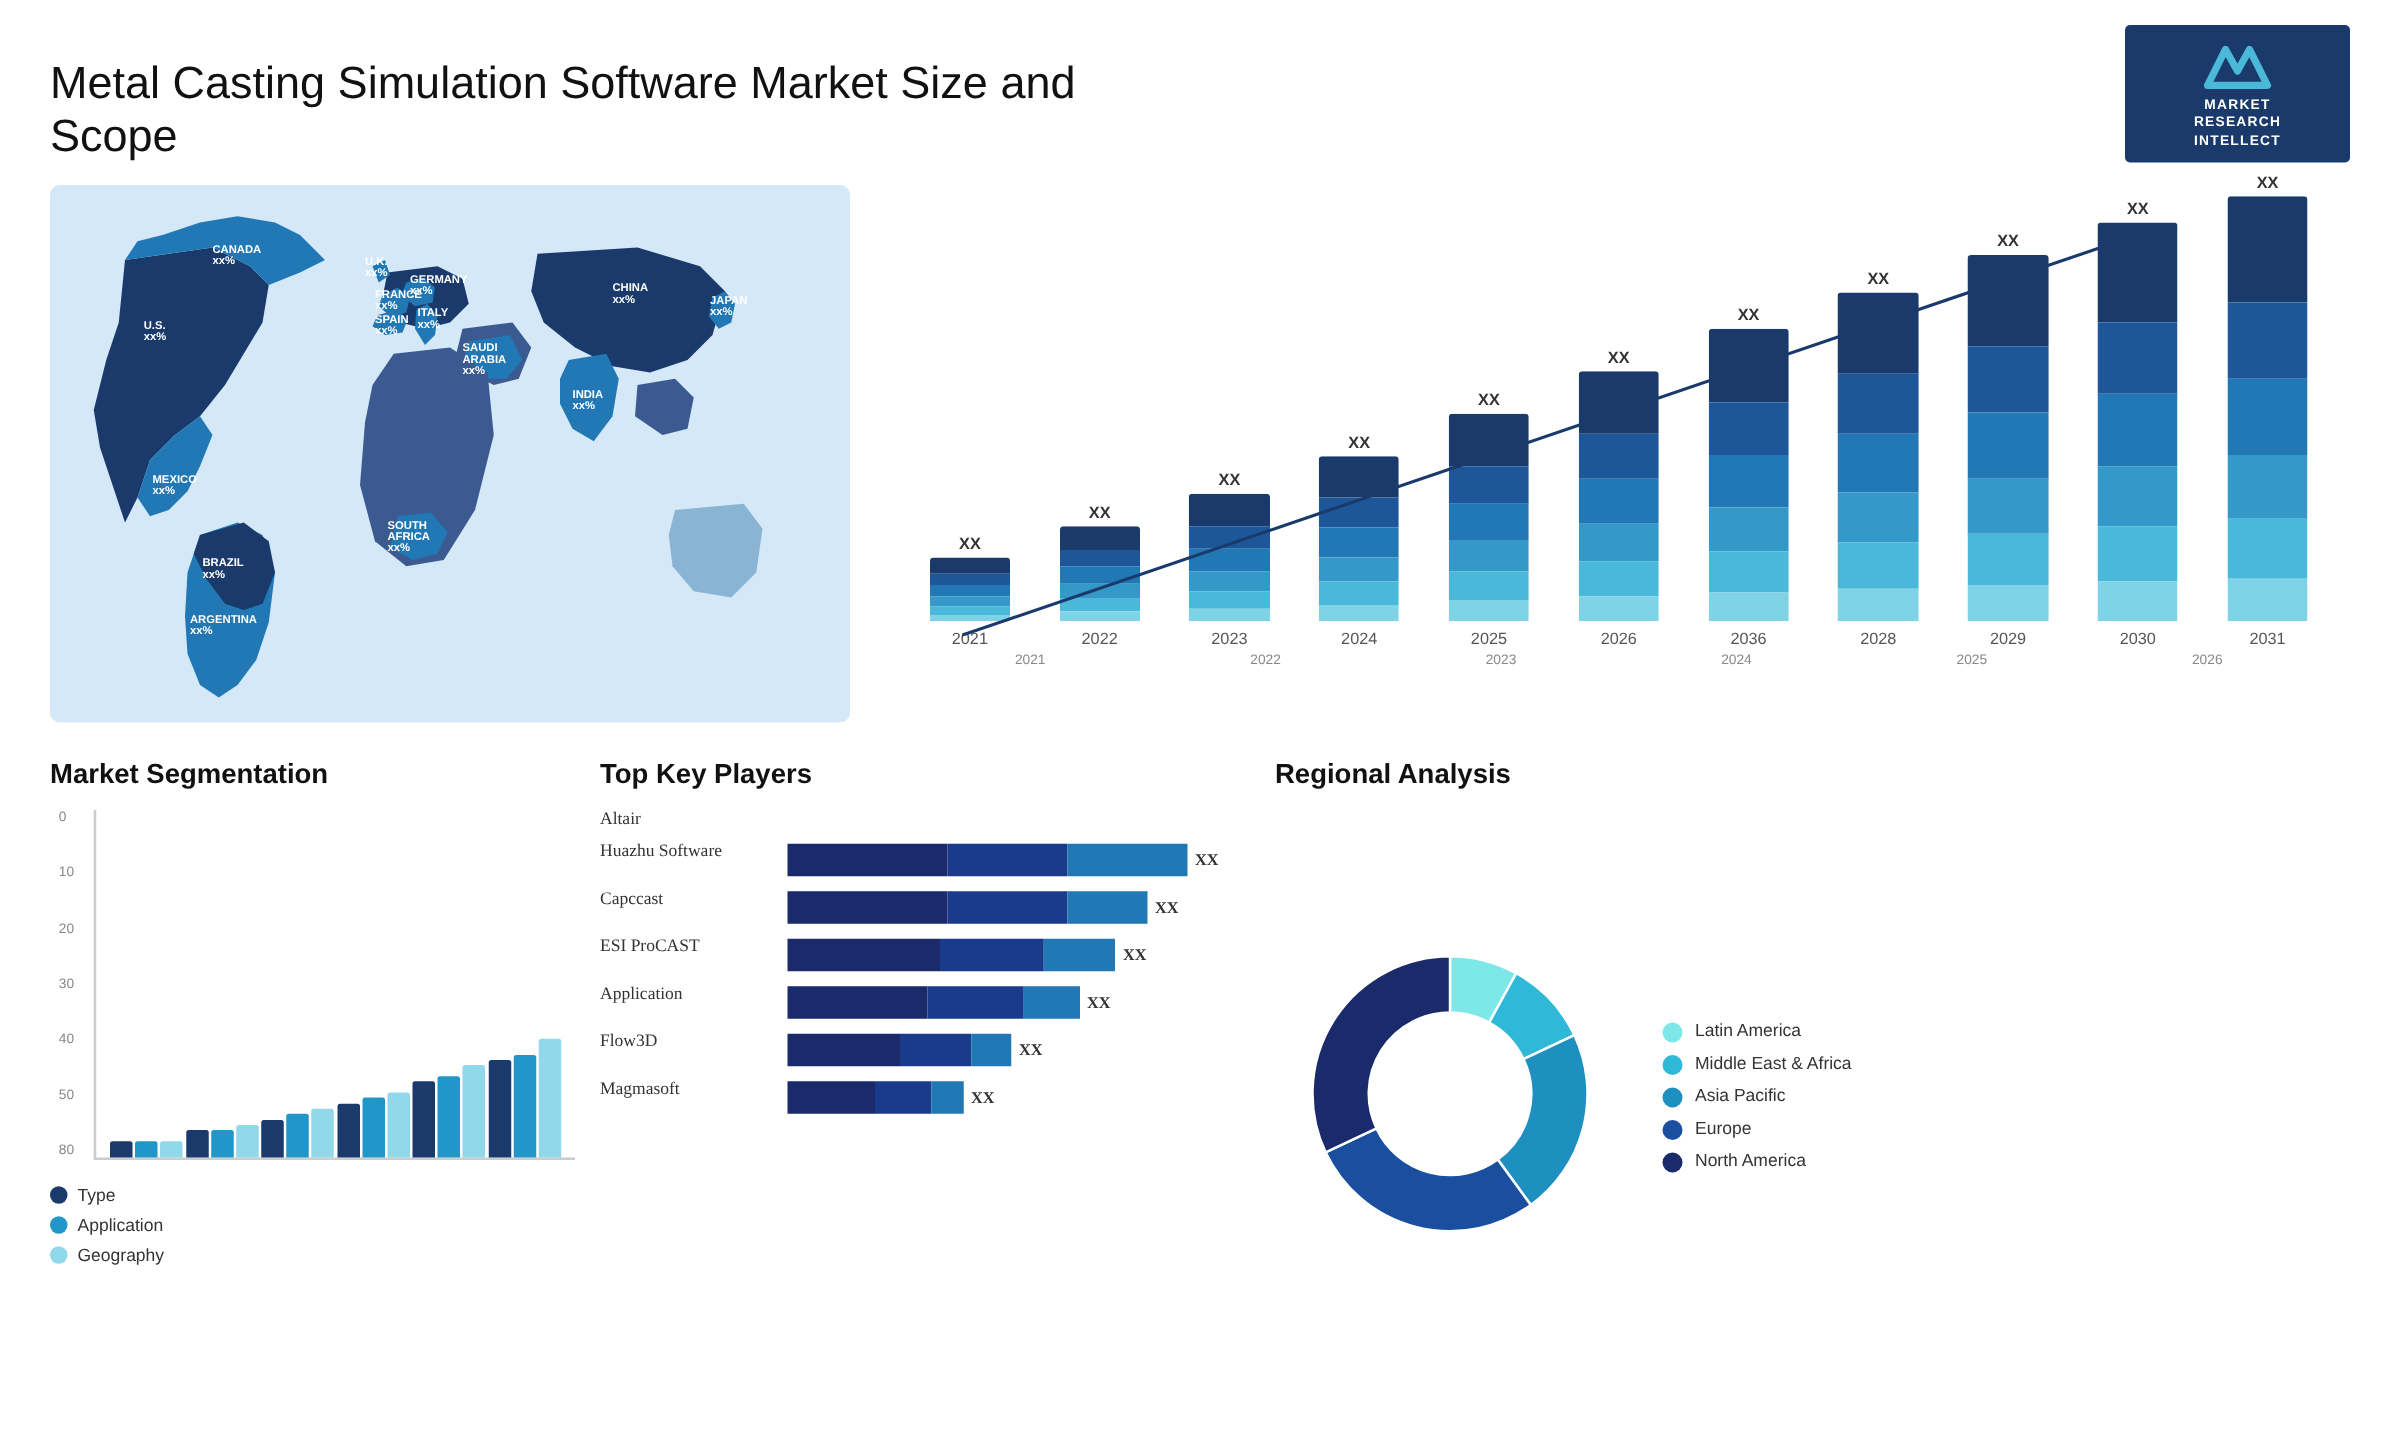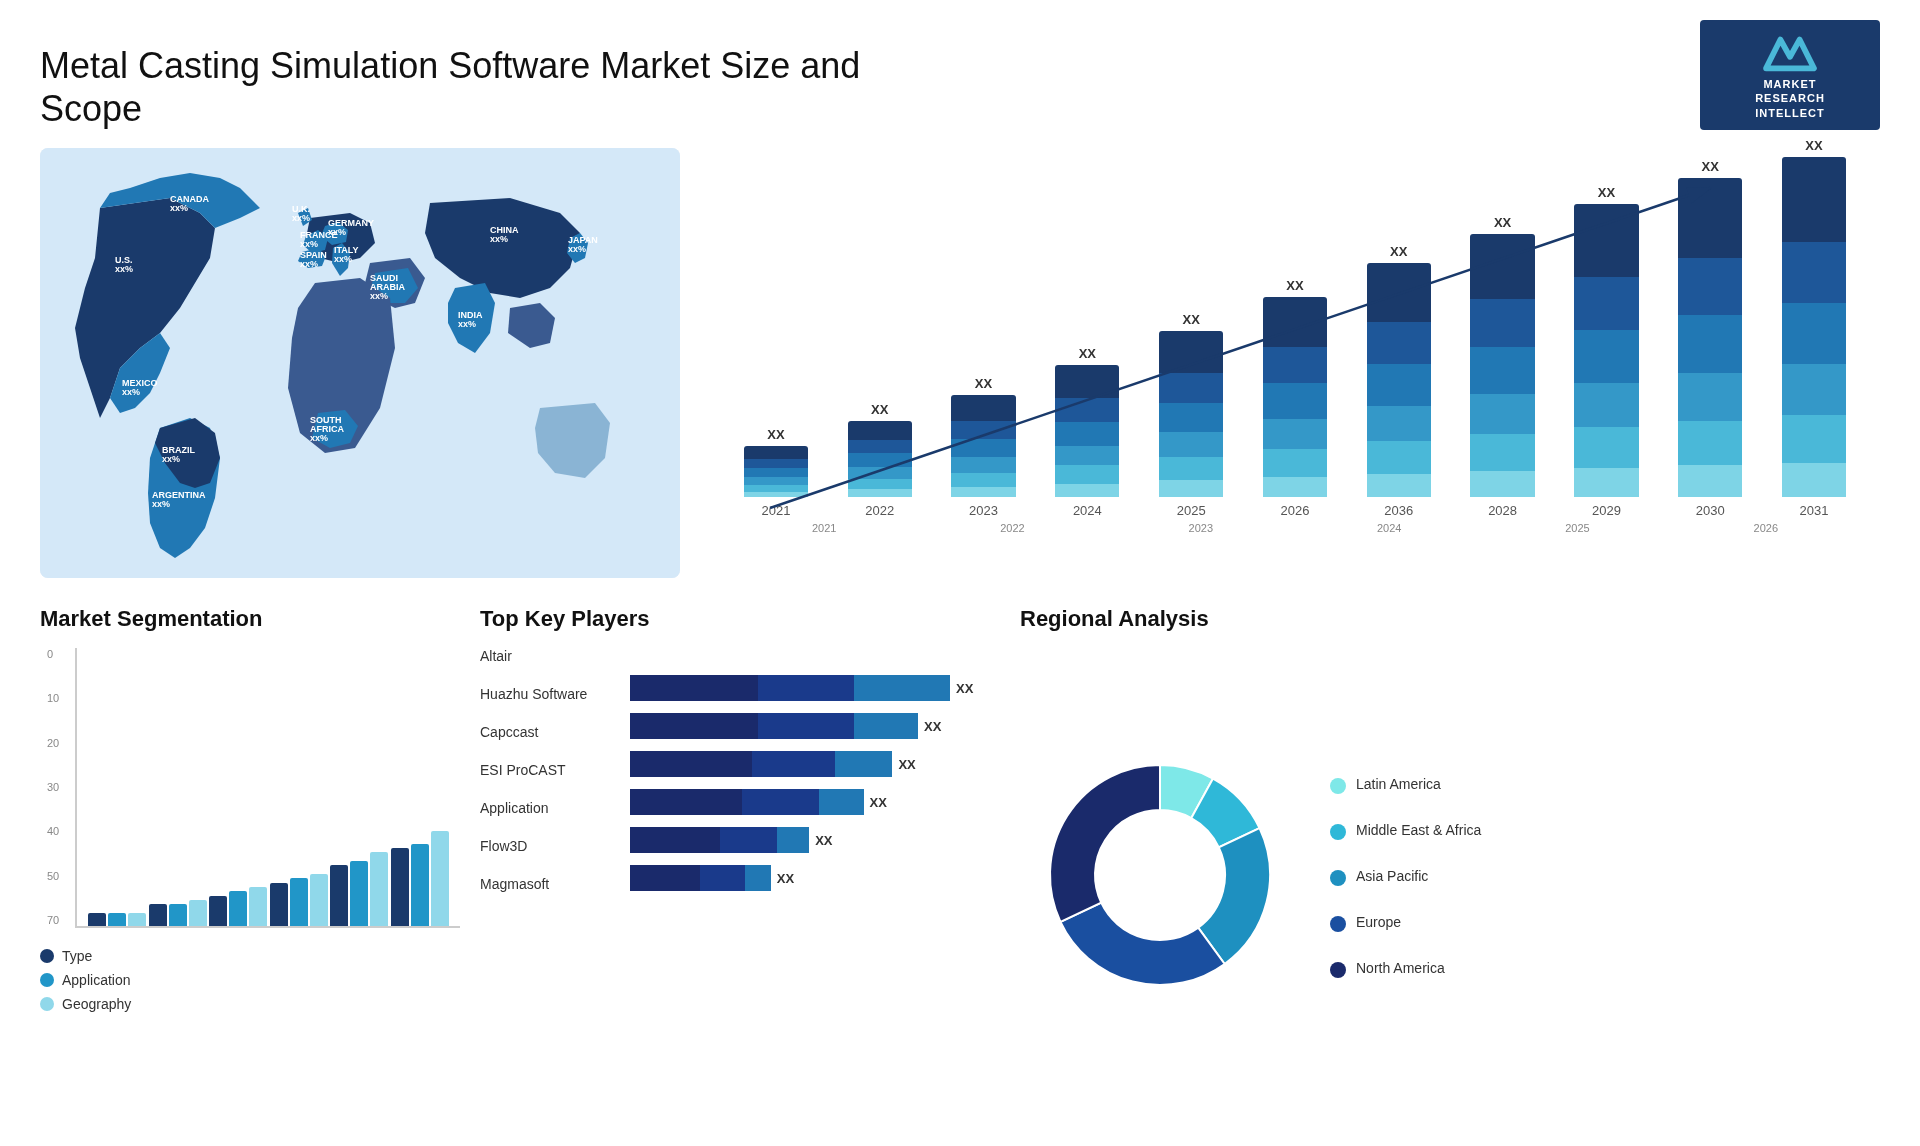--- a/index.html
+++ b/index.html
@@ -188,22 +188,23 @@
       flex: 0 0 520px;
     }
     .players-list {
       display: flex;
       flex-direction: column;
       gap: 10px;
       margin-top: 10px;
     }
     .player-row {
       display: flex;
-      align-items: flex-end;
+      align-items: flex-start;
       gap: 10px;
+      font-family: Liberation Serif, serif;
     }
     .player-name {
       width: 140px;
       font-size: 14px;
       color: #333;
       flex-shrink: 0;
     }
     .player-bar-bg {
       flex: 1;
       height: 28px;
@@ -234,21 +235,21 @@
       gap: 30px;
       margin-top: 10px;
       flex: 1;
     }
     .donut-wrapper {
       flex: 0 0 280px;
     }
     .regional-legend {
       display: flex;
       flex-direction: column;
-      gap: 28px;
+      gap: 8px;
     }
     .regional-legend-item {
       display: flex;
       align-items: flex-start;
       gap: 10px;
       font-size: 14px;
       color: #333;
     }
     .reg-dot {
       width: 16px;
@@ -543,21 +544,21 @@
   </div>
 </div>
 
 <div class="bottom-row">
 
   <div class="segmentation-section">
     <div class="section-title">Market Segmentation</div>
     <div style="position:relative; padding-left:35px;">
       <div class="seg-chart-area">
         <div class="seg-y-labels">
-            <span>70</span>
+            <span>80</span>
             <span>50</span>
             <span>40</span>
             <span>30</span>
             <span>20</span>
             <span>10</span>
             <span>0</span>
           </div>
 
       <div class="seg-bar-group" style="display: flex; align-items: flex-end; gap: 2px; flex: 1 1 0%; justify-content: center;">
             <div class="seg-bar" style="width: 18px; height: 13px; background: rgb(26, 58, 107); border-radius: 2px 2px 0px 0px;"></div>

